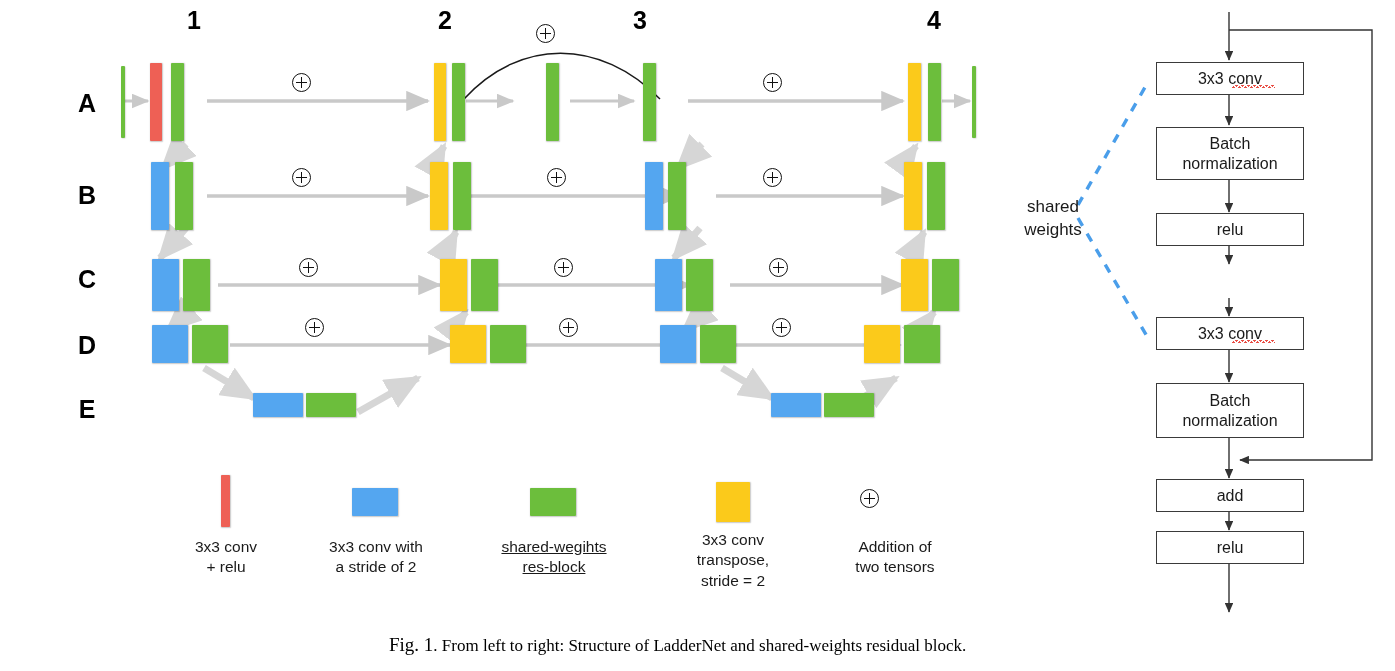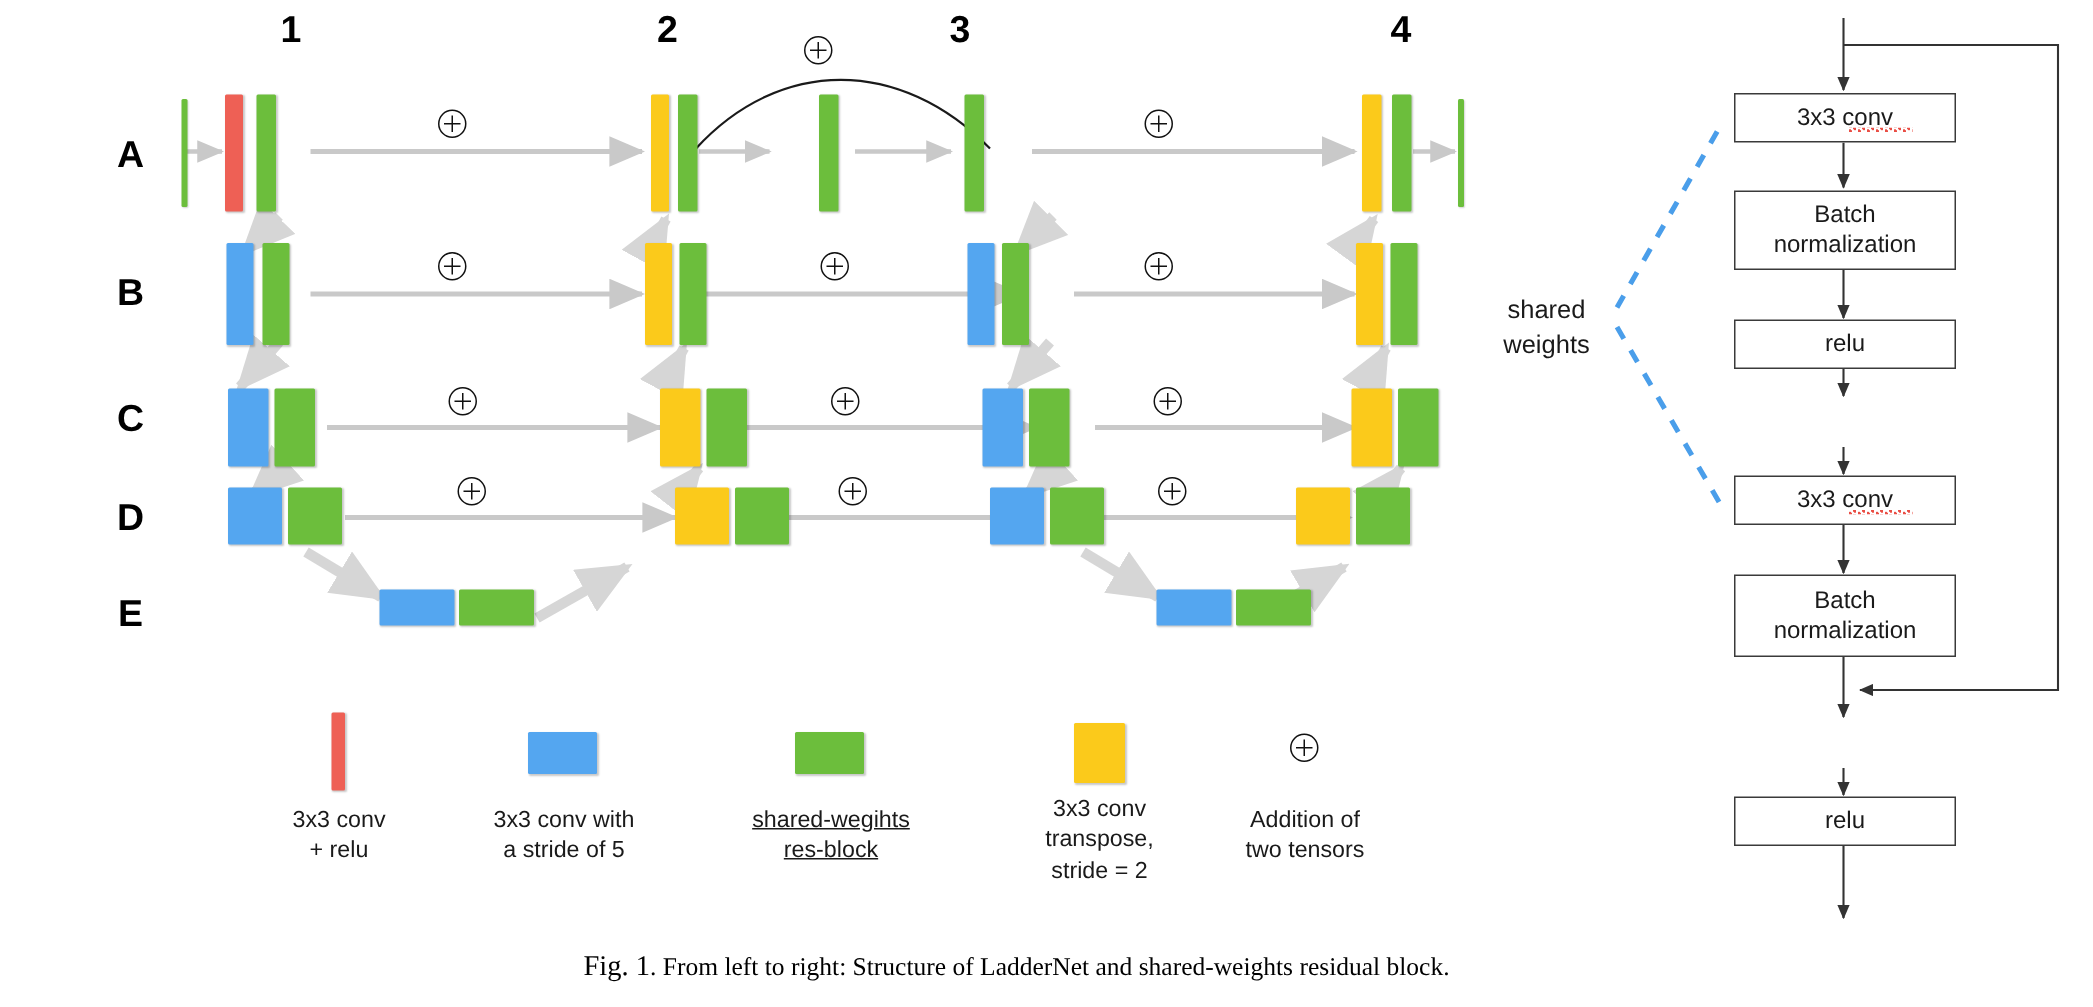--- a/index.html
+++ b/index.html
@@ -293,36 +293,36 @@
   <div class="plus" style="left:305px; top:318px;"></div>
   <div class="plus" style="left:559px; top:318px;"></div>
   <div class="plus" style="left:772px; top:318px;"></div>
 
   <div class="legend-swatch" style="left:221px; top:475px; width:9px;  height:52px; background:#ee6055;"></div>
   <div class="legend-text" style="left:165px; top:537px; width:122px;">3x3 conv
 + relu</div>
 
   <div class="legend-swatch" style="left:352px; top:488px; width:46px; height:28px; background:#54a6f0;"></div>
   <div class="legend-text" style="left:305px; top:537px; width:142px;">3x3 conv with
-a stride of 5</div>
+a stride of 2</div>
 
   <div class="legend-swatch" style="left:530px; top:488px; width:46px; height:28px; background:#6cbe3c;"></div>
   <div class="legend-text" style="left:480px; top:537px; width:148px;text-decoration:underline;">shared-wegihts
 res-block</div>
 
   <div class="legend-swatch" style="left:716px; top:482px; width:34px; height:40px; background:#fbca1b;"></div>
   <div class="legend-text" style="left:668px; top:530px; width:130px;">3x3 conv
 transpose,
 stride = 2</div>
 
   <div class="plus" style="left:860px; top:489px;"></div>
-  <div class="legend-text" style="left:805px; top:537px; width:130px;">Addition of
+  <div class="legend-text" style="left:830px; top:537px; width:130px;">Addition of
 two tensors</div>
 
-  <div class="shared-label" style="left:985px; top:196px; width:92px;">shared
+  <div class="shared-label" style="left:1007px; top:196px; width:92px;">shared
 weights</div>
 
   <div class="fc-box" style="left:1156px; top:62px; width:148px; height:33px;">
     <span>3x3 conv</span>
   </div>
   <div class="squiggle" style="left:1232px; top:85px; width:43px;"></div>
 
   <div class="fc-box" style="left:1156px; top:127px; width:148px; height:53px;">
     <span>Batch
 normalization</span>
@@ -336,20 +336,23 @@
   <div class="fc-box" style="left:1156px; top:317px; width:148px; height:33px;">
     <span>3x3 conv</span>
   </div>
   <div class="squiggle" style="left:1232px; top:340px; width:43px;"></div>
 
   <div class="fc-box" style="left:1156px; top:383px; width:148px; height:55px;">
     <span>Batch
 normalization</span>
   </div>
 
+  <div class="fc-box" style="left:1156px; top:479px; width:148px; height:33px;">
+    <span>add</span>
+  </div>
 
   <div class="fc-box" style="left:1156px; top:531px; width:148px; height:33px;">
     <span>relu</span>
   </div>
 
   <div class="caption" style="left:389px; top:634px;">
     <b>Fig. 1</b><span>. From left to right: Structure of LadderNet and shared-weights residual block.</span>
   </div>
 
 </div>

